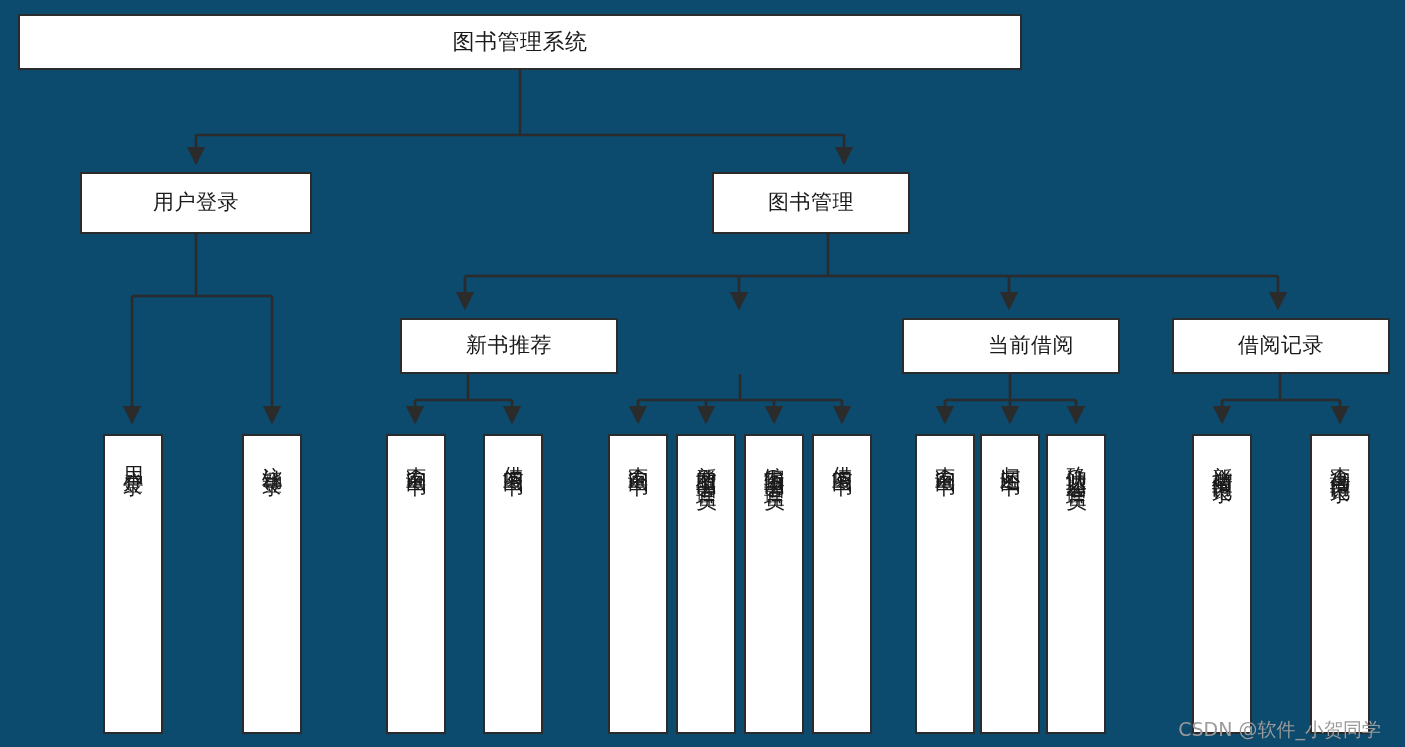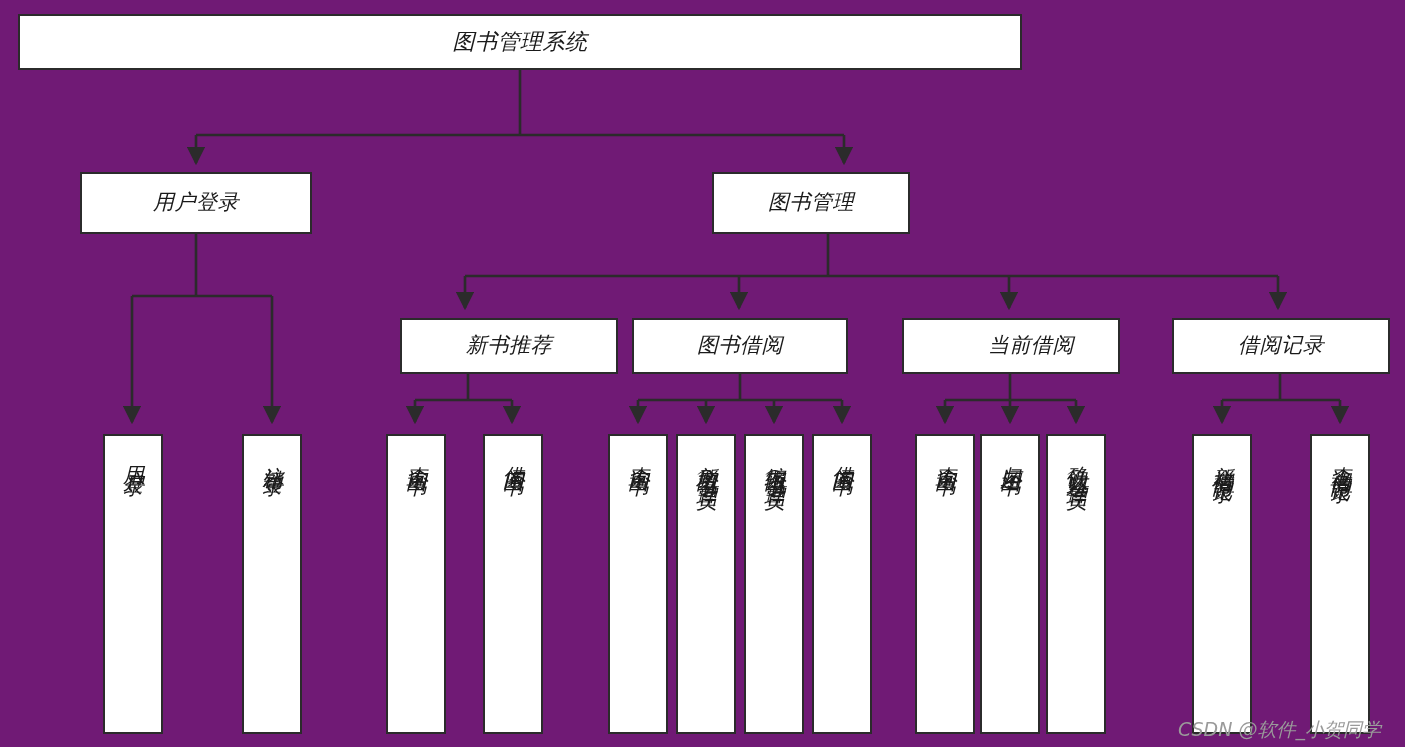--- a/index.html
+++ b/index.html
@@ -8,23 +8,22 @@
     padding: 0;
     background: #ffffff;
   }
   body {
     font-family: "DejaVu Sans", "Liberation Sans", sans-serif;
   }
   #canvas {
     position: relative;
     width: 1405px;
     height: 747px;
-    background: #701a75;
+    background: #0c4a6e;
     overflow: hidden;
-    font-style: italic;
   }
   #wires {
     position: absolute;
     left: 0;
     top: 0;
     width: 1405px;
     height: 747px;
     pointer-events: none;
   }
   .node {
@@ -136,23 +135,20 @@
   <div class="node h" style="left:80px; top:172px; width:232px; height:62px;">
     <span class="label">用户登录</span>
   </div>
   <div class="node h" style="left:712px; top:172px; width:198px; height:62px;">
     <span class="label">图书管理</span>
   </div>
 
   <div class="node h" style="left:360px; top:318px; width:218px; height:56px;margin-left:40px;">
     <span class="label">新书推荐</span>
   </div>
-  <div class="node h" style="left:632px; top:318px; width:216px; height:56px;">
-    <span class="label">图书借阅</span>
-  </div>
   <div class="node h" style="left:902px; top:318px; width:218px; height:56px;padding-left:40px;">
     <span class="label">当前借阅</span>
   </div>
   <div class="node h" style="left:1172px; top:318px; width:218px; height:56px;">
     <span class="label">借阅记录</span>
   </div>
 
   <div class="node v" style="left:103px; top:434px; width:60px; height:300px;">
     <span class="label">用户登录</span>
   </div>

